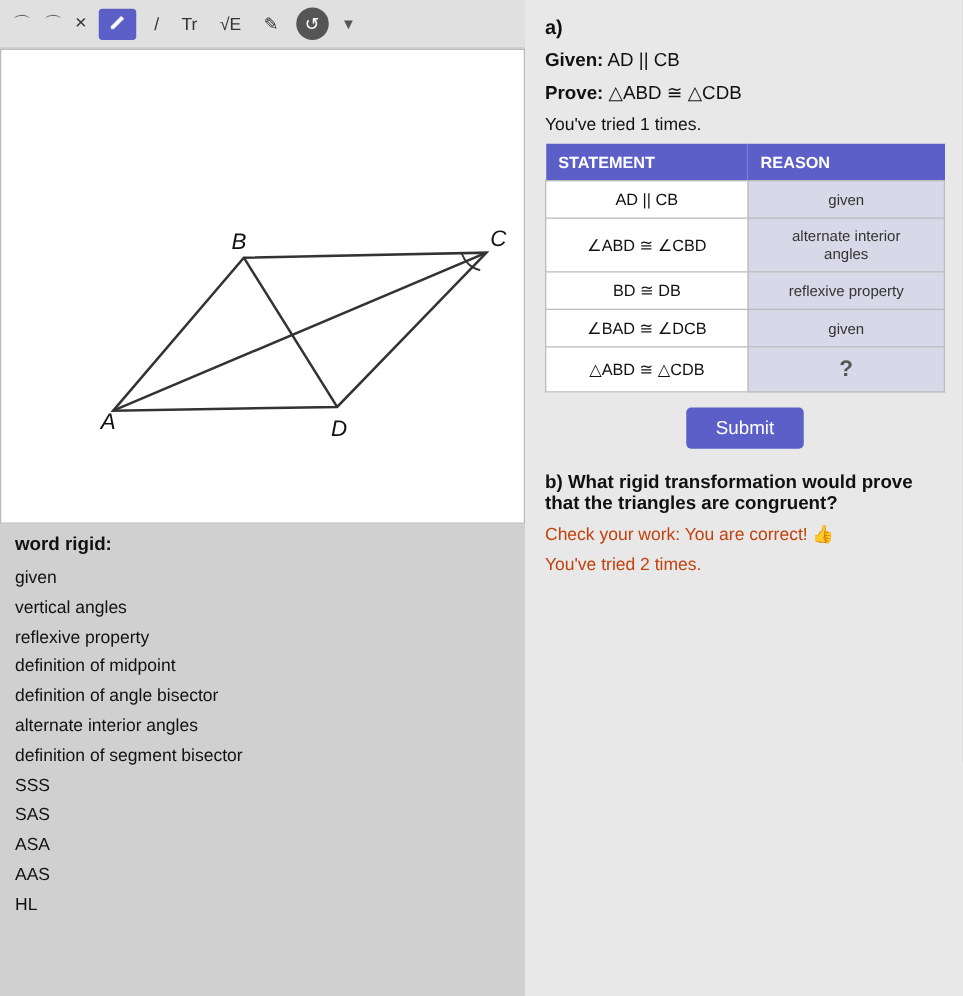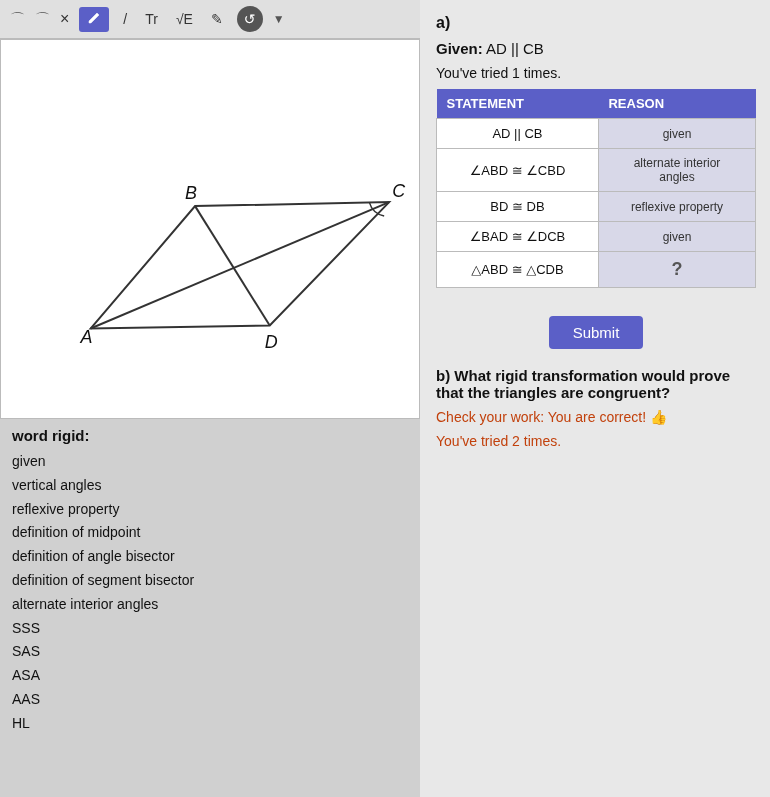--- a/index.html
+++ b/index.html
@@ -168,21 +168,21 @@
 
     .submit-btn {
       background: #5b5fc7;
       color: white;
       border: none;
       border-radius: 4px;
       padding: 8px 24px;
       font-size: 15px;
       cursor: pointer;
       align-self: center;
-      margin-top: 20px;
+      margin-top: 4px;
     }
 
     .part-b-title {
       font-weight: bold;
       font-size: 15px;
       color: #111;
       margin-top: 10px;
     }
 
     .part-b-check {
@@ -230,35 +230,38 @@
     </svg>
   </div>
 
   <div class="word-bank-label">word rigid:</div>
   <div class="word-bank-list">
     <div>given</div>
     <div>vertical angles</div>
     <div>reflexive property</div>
     <div>definition of midpoint</div>
     <div>definition of angle bisector</div>
+    <div>alternate interior angles</div>
     <div>definition of segment bisector</div>
-    <div>alternate interior angles</div>
     <div>SSS</div>
     <div>SAS</div>
     <div>ASA</div>
     <div>AAS</div>
     <div>HL</div>
   </div>
 </div>
 
 <div class="right-panel">
   <div class="problem-label">a)</div>
   <div class="given-text">
     <strong>Given:</strong> AD || CB
   </div>
+  <div class="prove-text">
+    <strong>Prove:</strong> △ABD ≅ △CDB
+  </div>
   <div class="check-work">You've tried 1 times.</div>
 
   <table class="proof-table">
     <thead>
       <tr>
         <th>STATEMENT</th>
         <th>REASON</th>
       </tr>
     </thead>
     <tbody>

